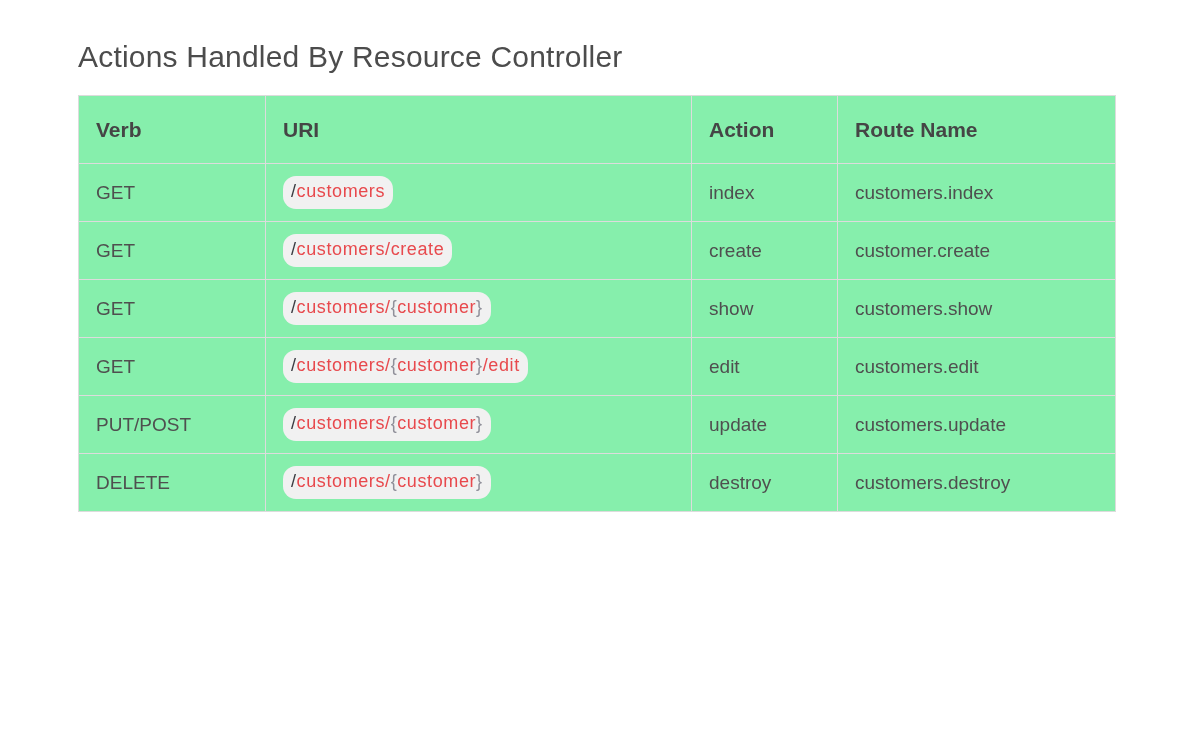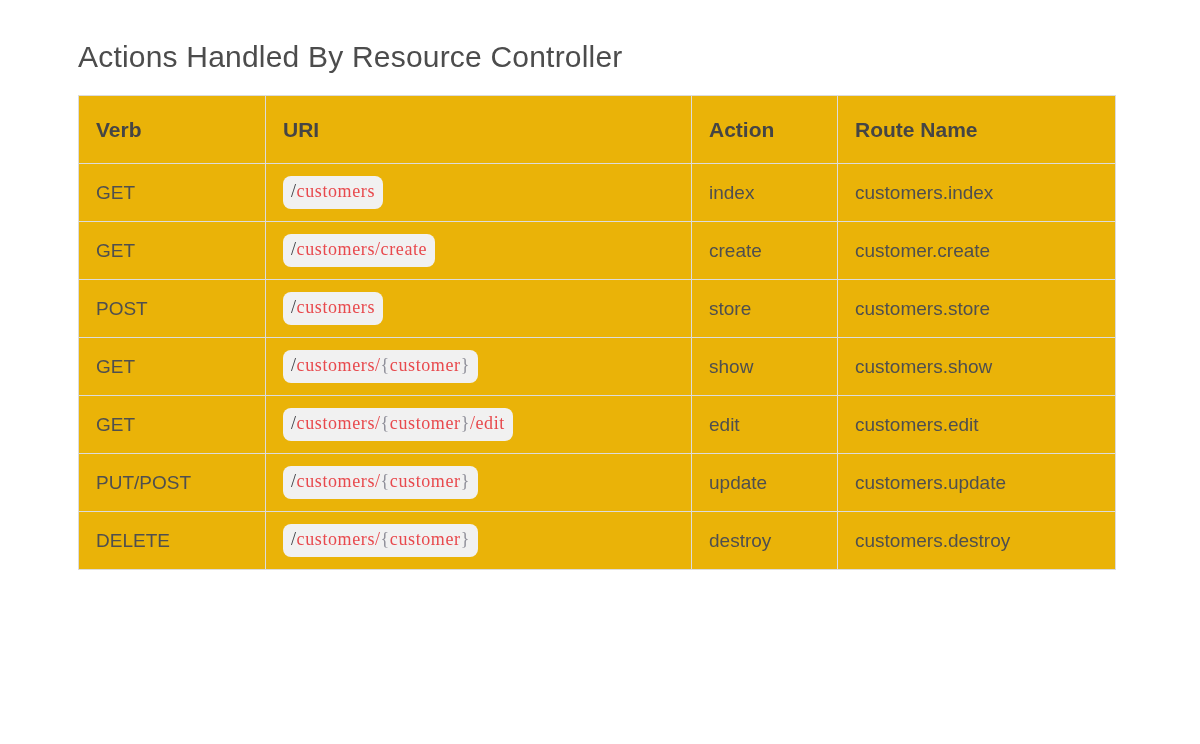--- a/index.html
+++ b/index.html
@@ -24,21 +24,21 @@
     margin:0 0 21px 0;
     font-size:30px;
     font-weight:500;
     color:var(--title-text);
     letter-spacing:0.2px;
   }
   table.routes{
     border-collapse:collapse;
     table-layout:fixed;
     width:1037px;
-    background:#eab308;
+    background:#86efac;
   }
   col.c-verb{width:187px;}
   col.c-uri{width:426px;}
   col.c-action{width:146px;}
   col.c-route{width:278px;}
   th,td{
     border:1px solid var(--border);
     text-align:left;
     vertical-align:middle;
     padding:0 17px;
@@ -52,23 +52,23 @@
     color:var(--header-text);
   }
   td{
     height:58px;
     font-size:19px;
     color:var(--body-text);
   }
   .code-chip{
     display:inline-block;
     background:var(--chip-bg);
-    border-radius:8px;
+    border-radius:13px;
     padding:5px 8px 6px 8px;
-    font-family:Liberation Serif, serif;
+    font-family:Liberation Sans, sans-serif;
     font-size:18px;
     letter-spacing:0.6px;
     line-height:1.2;
   }
   .tok-red{color:var(--code-red);}
   .tok-gray{color:var(--code-gray);}
   .tok-dark{color:var(--code-dark);}
 </style>
 </head>
 <body>
@@ -97,26 +97,20 @@
           <td>index</td>
           <td>customers.index</td>
         </tr>
         <tr>
           <td>GET</td>
           <td><span class="code-chip"><span class="tok-dark">/</span><span class="tok-red">customers</span><span class="tok-red">/</span><span class="tok-red">create</span></span></td>
           <td>create</td>
           <td>customer.create</td>
         </tr>
         <tr>
-          <td>POST</td>
-          <td><span class="code-chip"><span class="tok-dark">/</span><span class="tok-red">customers</span></span></td>
-          <td>store</td>
-          <td>customers.store</td>
-        </tr>
-        <tr>
           <td>GET</td>
           <td><span class="code-chip"><span class="tok-dark">/</span><span class="tok-red">customers</span><span class="tok-red">/</span><span class="tok-gray">{</span><span class="tok-red">customer</span><span class="tok-gray">}</span></span></td>
           <td>show</td>
           <td>customers.show</td>
         </tr>
         <tr>
           <td>GET</td>
           <td><span class="code-chip"><span class="tok-dark">/</span><span class="tok-red">customers</span><span class="tok-red">/</span><span class="tok-gray">{</span><span class="tok-red">customer</span><span class="tok-gray">}</span><span class="tok-red">/</span><span class="tok-red">edit</span></span></td>
           <td>edit</td>
           <td>customers.edit</td>

